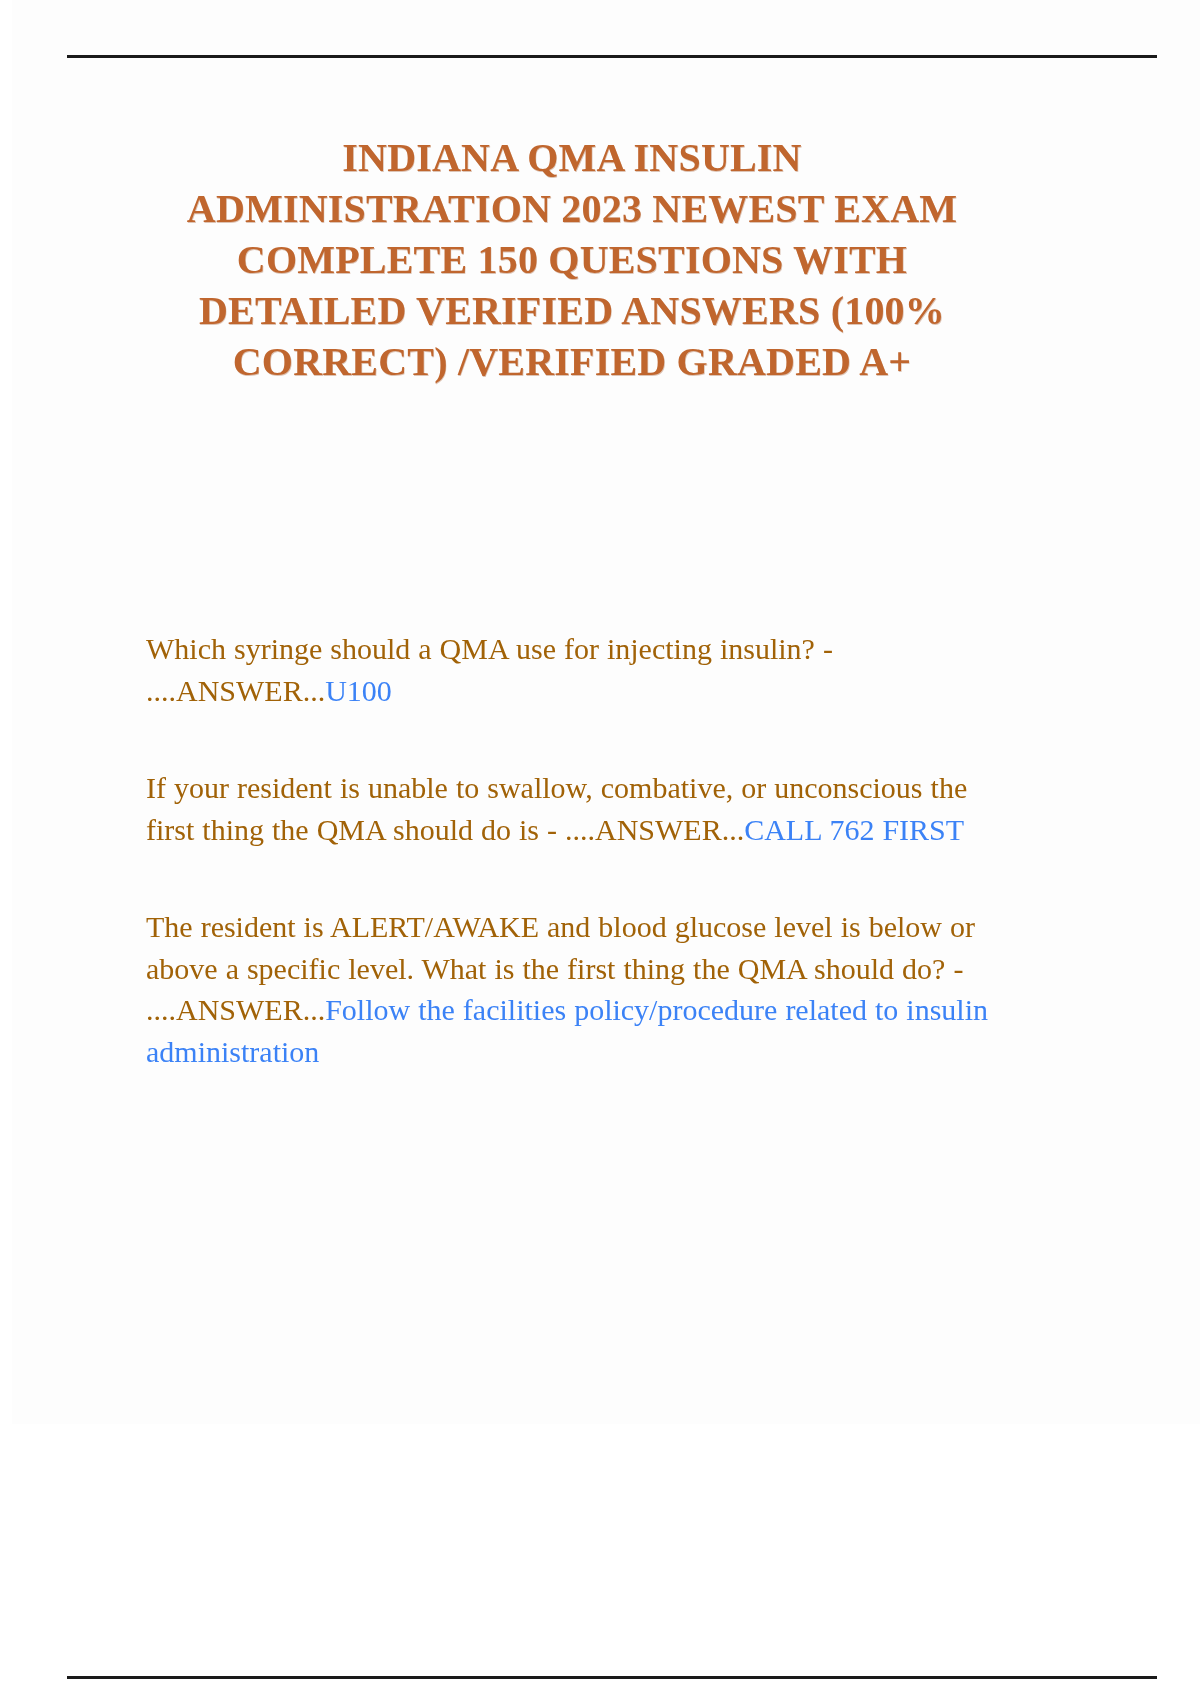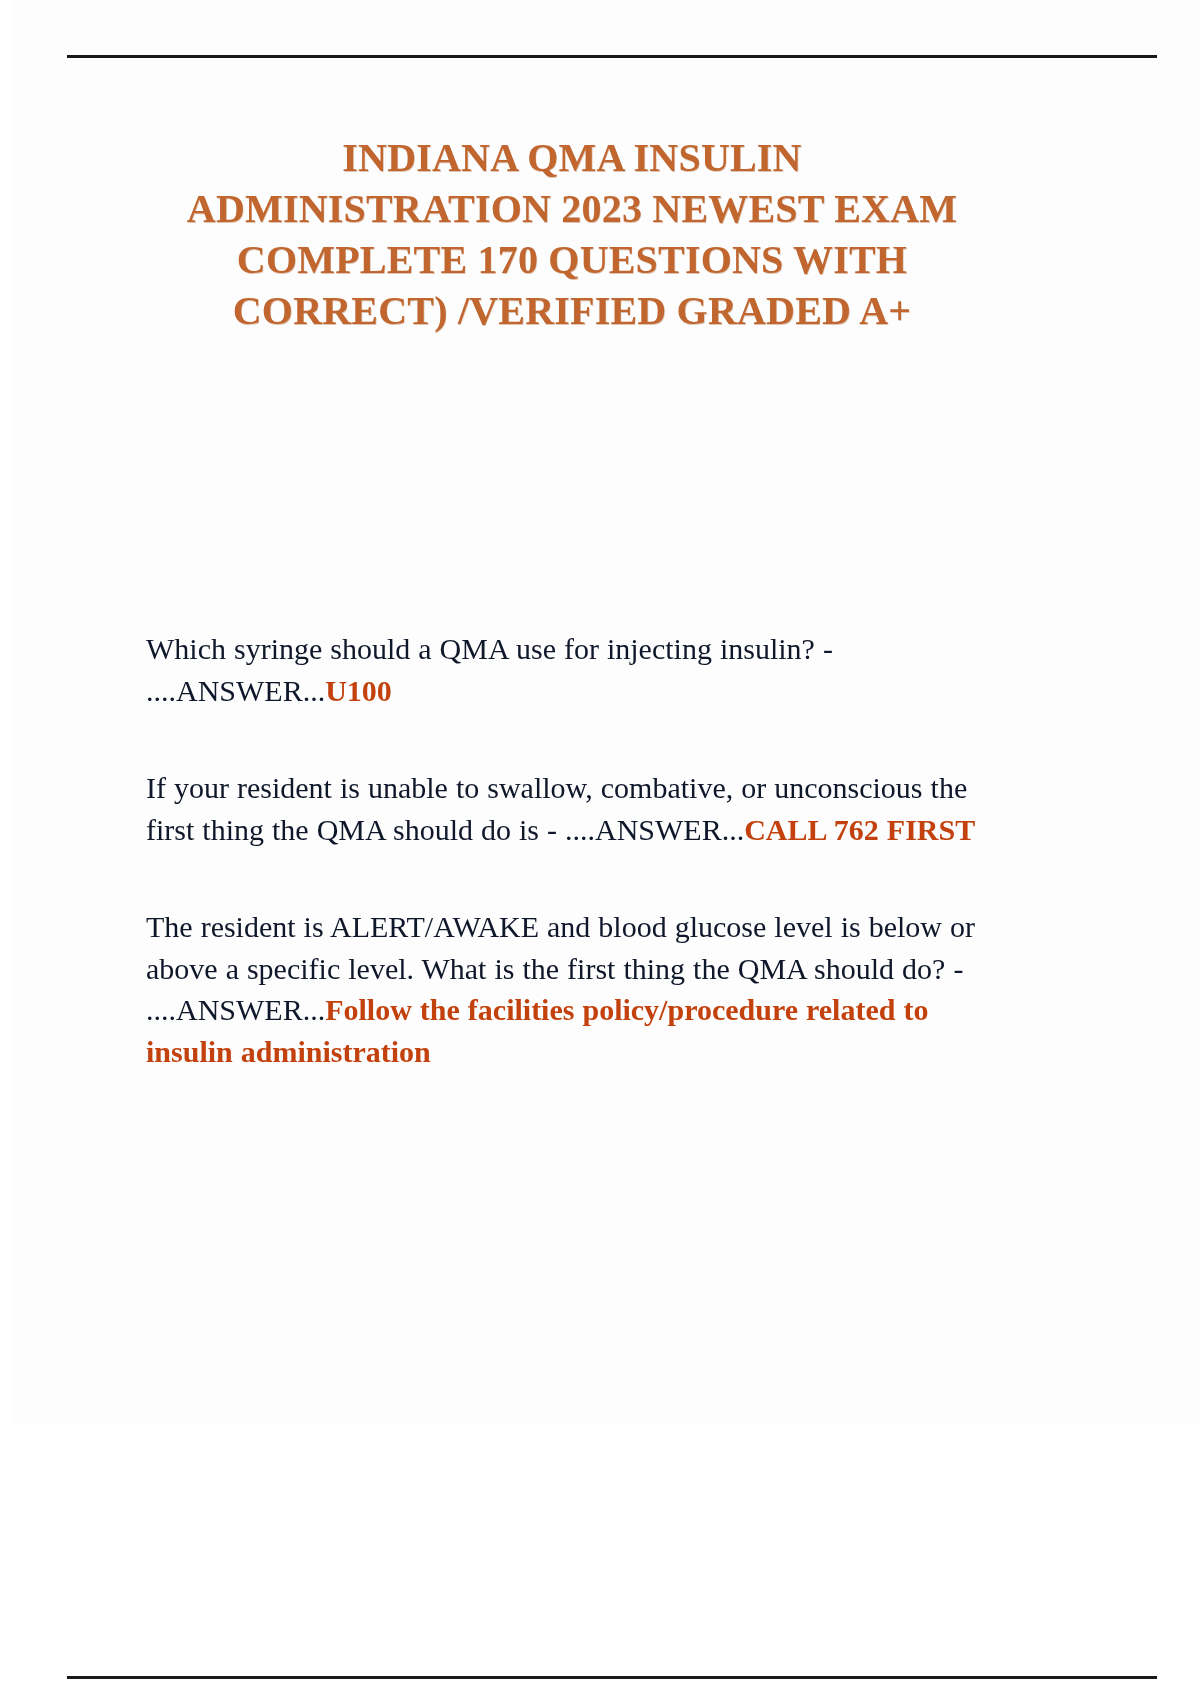--- a/index.html
+++ b/index.html
@@ -66,42 +66,43 @@
   .qa {
     font-size: 30px;
     line-height: 41.5px;
     color: #131313;
     margin: 0 0 56px 0;
     text-align: left;
     word-spacing: 0.5px;
   }
   .qa:last-child { margin-bottom: 16px; }
 
-  .qa .q { color: #0f172a; }
-  .qa .a { color: #c2410c; font-weight: bold; }
+  .qa .q { color: #a16207; }
+  .qa .a { color: #3b82f6; }
 
   .blank {
     display: inline-block;
     width: 42px;
     border-bottom: 2px solid #333;
     vertical-align: 3px;
     margin: 0 2px;
   }
 </style>
 </head>
 <body>
 
 <div class="page">
 
   <div class="rule rule-top"></div>
 
   <div class="title-block">
     <span class="title-line">INDIANA QMA INSULIN</span>
     <span class="title-line">ADMINISTRATION 2023 NEWEST EXAM</span>
-    <span class="title-line">COMPLETE 170 QUESTIONS WITH</span>
+    <span class="title-line">COMPLETE 150 QUESTIONS WITH</span>
+    <span class="title-line">DETAILED VERIFIED ANSWERS (100%</span>
     <span class="title-line">CORRECT) /VERIFIED GRADED A+</span>
   </div>
 
   <div class="body-block">
 
     <p class="qa">
       <span class="q">Which syringe should a QMA use for injecting insulin? - ....ANSWER...</span><span class="a">U100</span>
     </p>
 
 

